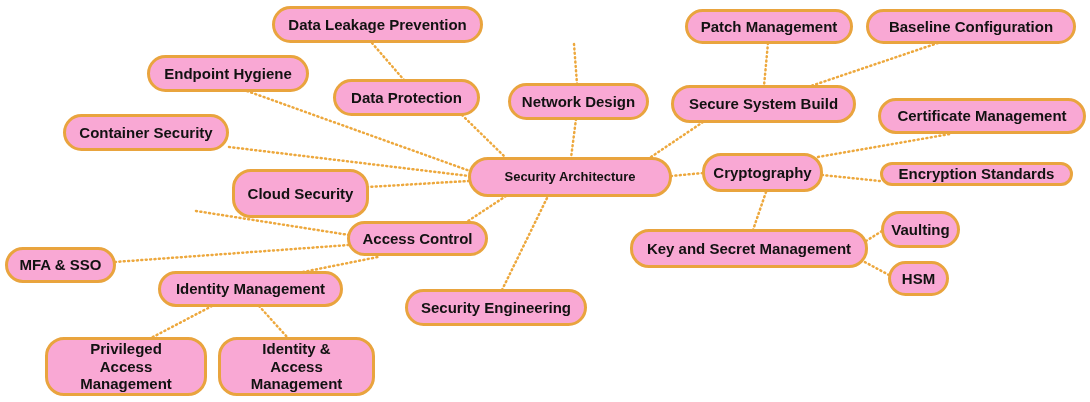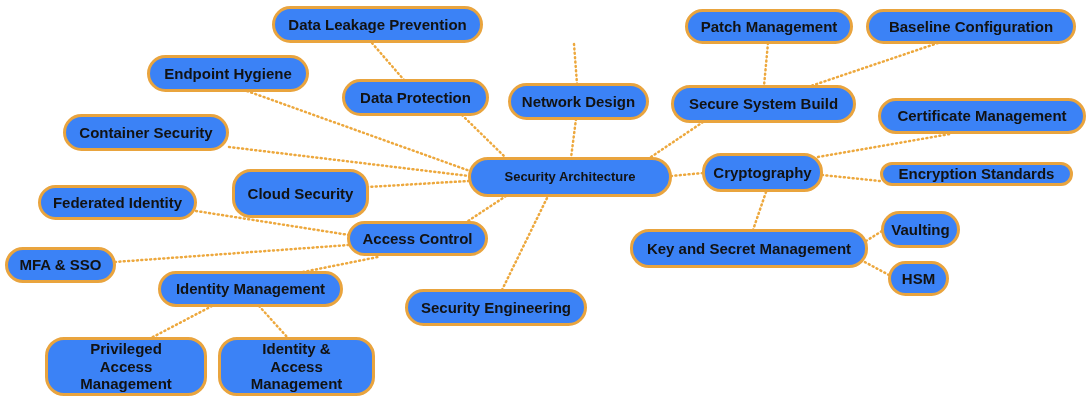--- a/index.html
+++ b/index.html
@@ -15,21 +15,21 @@
     stroke:#EDA83D;
     stroke-width:2.5;
     stroke-dasharray:1 3.4;
     stroke-linecap:round;
     fill:none;
   }
   .node{
     position:absolute;
     box-sizing:border-box;
     display:flex;align-items:center;justify-content:center;
-    background:#3b82f6;
+    background:#f9a8d4;
     border:3px solid #E9A43E;
     border-radius:19px;
     color:#121212;
     font-weight:bold;
     font-size:15px;
     line-height:1.18;
     text-align:center;
     white-space:nowrap;
     padding:0 6px;
   }
@@ -64,30 +64,29 @@
     <line class="edge" x1="866" y1="241" x2="882" y2="231"></line>
     <line class="edge" x1="861" y1="260" x2="889" y2="275"></line>
     <line class="edge" x1="212" y1="306" x2="151" y2="338"></line>
     <line class="edge" x1="259" y1="306" x2="288" y2="338"></line>
   </svg>
 
   <div class="node" style="left:272px;top:6px;width:211px;height:37px;">Data Leakage Prevention</div>
   <div class="node" style="left:685px;top:9px;width:168px;height:35px;">Patch Management</div>
   <div class="node" style="left:866px;top:9px;width:210px;height:35px;">Baseline Configuration</div>
   <div class="node" style="left:147px;top:55px;width:162px;height:37px;">Endpoint Hygiene</div>
-  <div class="node" style="left:342px;top:79px;width:147px;height:37px;">Data Protection</div>
+  <div class="node" style="left:333px;top:79px;width:147px;height:37px;">Data Protection</div>
   <div class="node" style="left:508px;top:83px;width:141px;height:37px;">Network Design</div>
   <div class="node" style="left:671px;top:85px;width:185px;height:38px;">Secure System Build</div>
   <div class="node" style="left:878px;top:98px;width:208px;height:36px;">Certificate Management</div>
   <div class="node" style="left:63px;top:114px;width:166px;height:37px;">Container Security</div>
   <div class="node" style="left:232px;top:169px;width:137px;height:49px;">Cloud Security</div>
   <div class="node center-node" style="left:468px;top:157px;width:204px;height:40px;">Security Architecture</div>
   <div class="node" style="left:702px;top:153px;width:121px;height:39px;">Cryptography</div>
   <div class="node" style="left:880px;top:162px;width:193px;height:24px;">Encryption Standards</div>
-  <div class="node" style="left:38px;top:185px;width:159px;height:35px;">Federated Identity</div>
   <div class="node" style="left:347px;top:221px;width:141px;height:35px;">Access Control</div>
   <div class="node" style="left:630px;top:229px;width:238px;height:39px;">Key and Secret Management</div>
   <div class="node" style="left:881px;top:211px;width:79px;height:37px;">Vaulting</div>
   <div class="node" style="left:5px;top:247px;width:111px;height:36px;">MFA &amp; SSO</div>
   <div class="node" style="left:888px;top:261px;width:61px;height:35px;">HSM</div>
   <div class="node" style="left:158px;top:271px;width:185px;height:36px;">Identity Management</div>
   <div class="node" style="left:405px;top:289px;width:182px;height:37px;">Security Engineering</div>
   <div class="node multiline" style="left:45px;top:337px;width:162px;height:59px;">Privileged Access Management</div>
   <div class="node multiline" style="left:218px;top:337px;width:157px;height:59px;">Identity &amp; Access Management</div>
 

